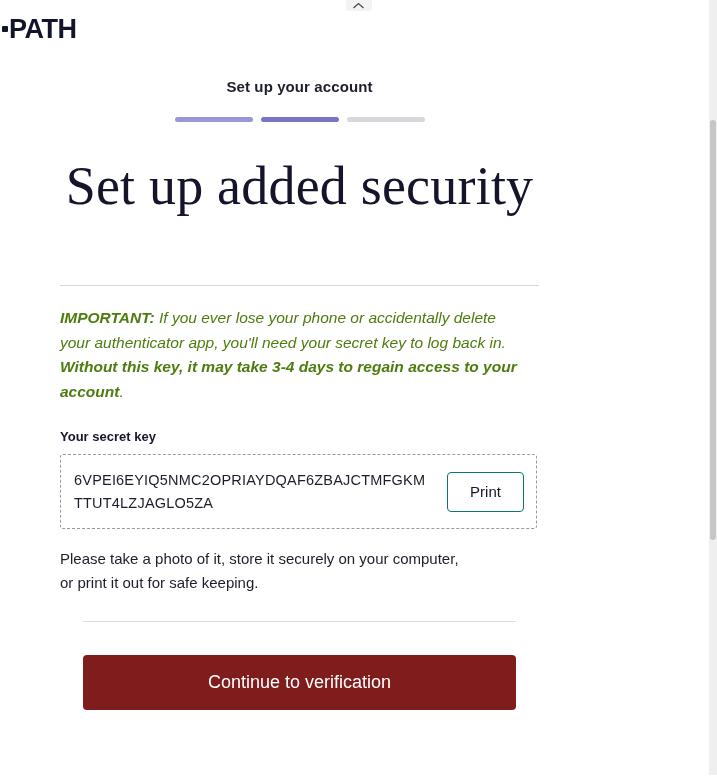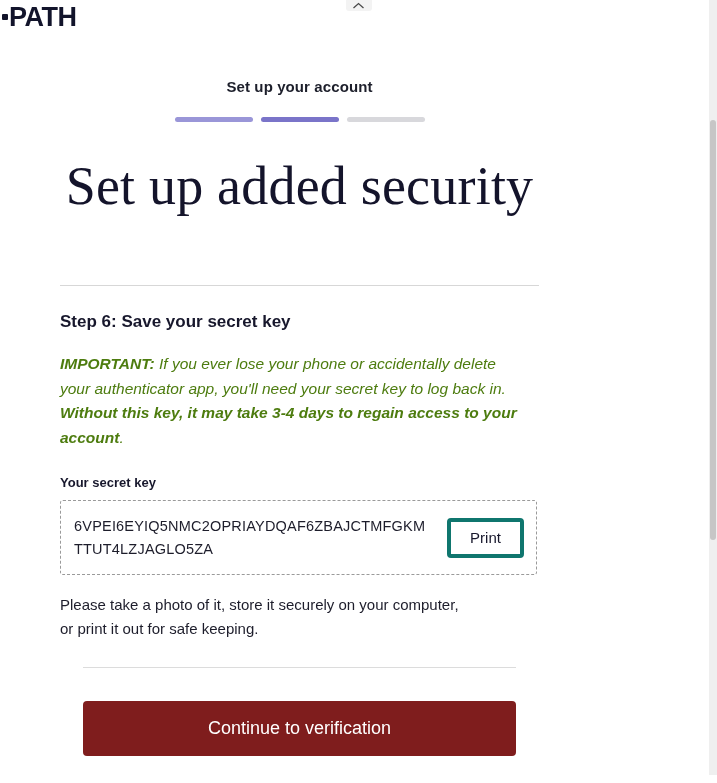--- a/index.html
+++ b/index.html
@@ -16,21 +16,21 @@
   .page {
     position: relative;
     width: 717px;
     height: 783px;
     background: #ffffff;
     overflow: hidden;
   }
   
   .brand {
     position: absolute;
-    top: 0;
+    top: 12px;
     left: 0;
     height: 34px;
     display: flex;
     align-items: center;
     padding-left: 2px;
     z-index: 5;
   }
   .brand-mark {
     font-family: "Liberation Sans", sans-serif;
     font-size: 27px;
@@ -164,21 +164,21 @@
     line-height: 1.55;
     color: #1d1d2b;
     letter-spacing: 0.2px;
     word-break: break-all;
     max-width: 370px;
   }
   .print-button {
     flex: 0 0 auto;
     width: 77px;
     height: 40px;
-    border: 4px solid #0f766e;
+    border: 1px solid #0f766e;
     border-radius: 4px;
     background: #ffffff;
     color: #17172c;
     font-size: 15px;
     font-family: "Liberation Sans", sans-serif;
     cursor: pointer;
     display: flex;
     align-items: center;
     justify-content: center;
   }
@@ -266,21 +266,20 @@
       <div class="progress-seg active"></div>
       <div class="progress-seg"></div>
     </div>
 
     <h1 class="headline">Set up added security</h1>
 
     <div class="divider"></div>
 
     <div class="panel">
 
-      <div class="step-title">Step 6: Save your secret key</div>
 
       <p class="paragraph"><b>IMPORTANT:</b><span> If you ever lose your phone or accidentally delete your authenticator app, you'll need your secret key to log back in. </span><b>Without this key, it may take 3-4 days to regain access to your account</b><span>.</span></p>
 
       <div class="field-label">Your secret key</div>
 
       <div class="key-box">
         <div class="key-text">6VPEI6EYIQ5NMC2OPRIAYDQAF6ZBAJCTMFGKMTTUT4LZJAGLO5ZA</div>
         <button class="print-button">Print</button>
       </div>
 

